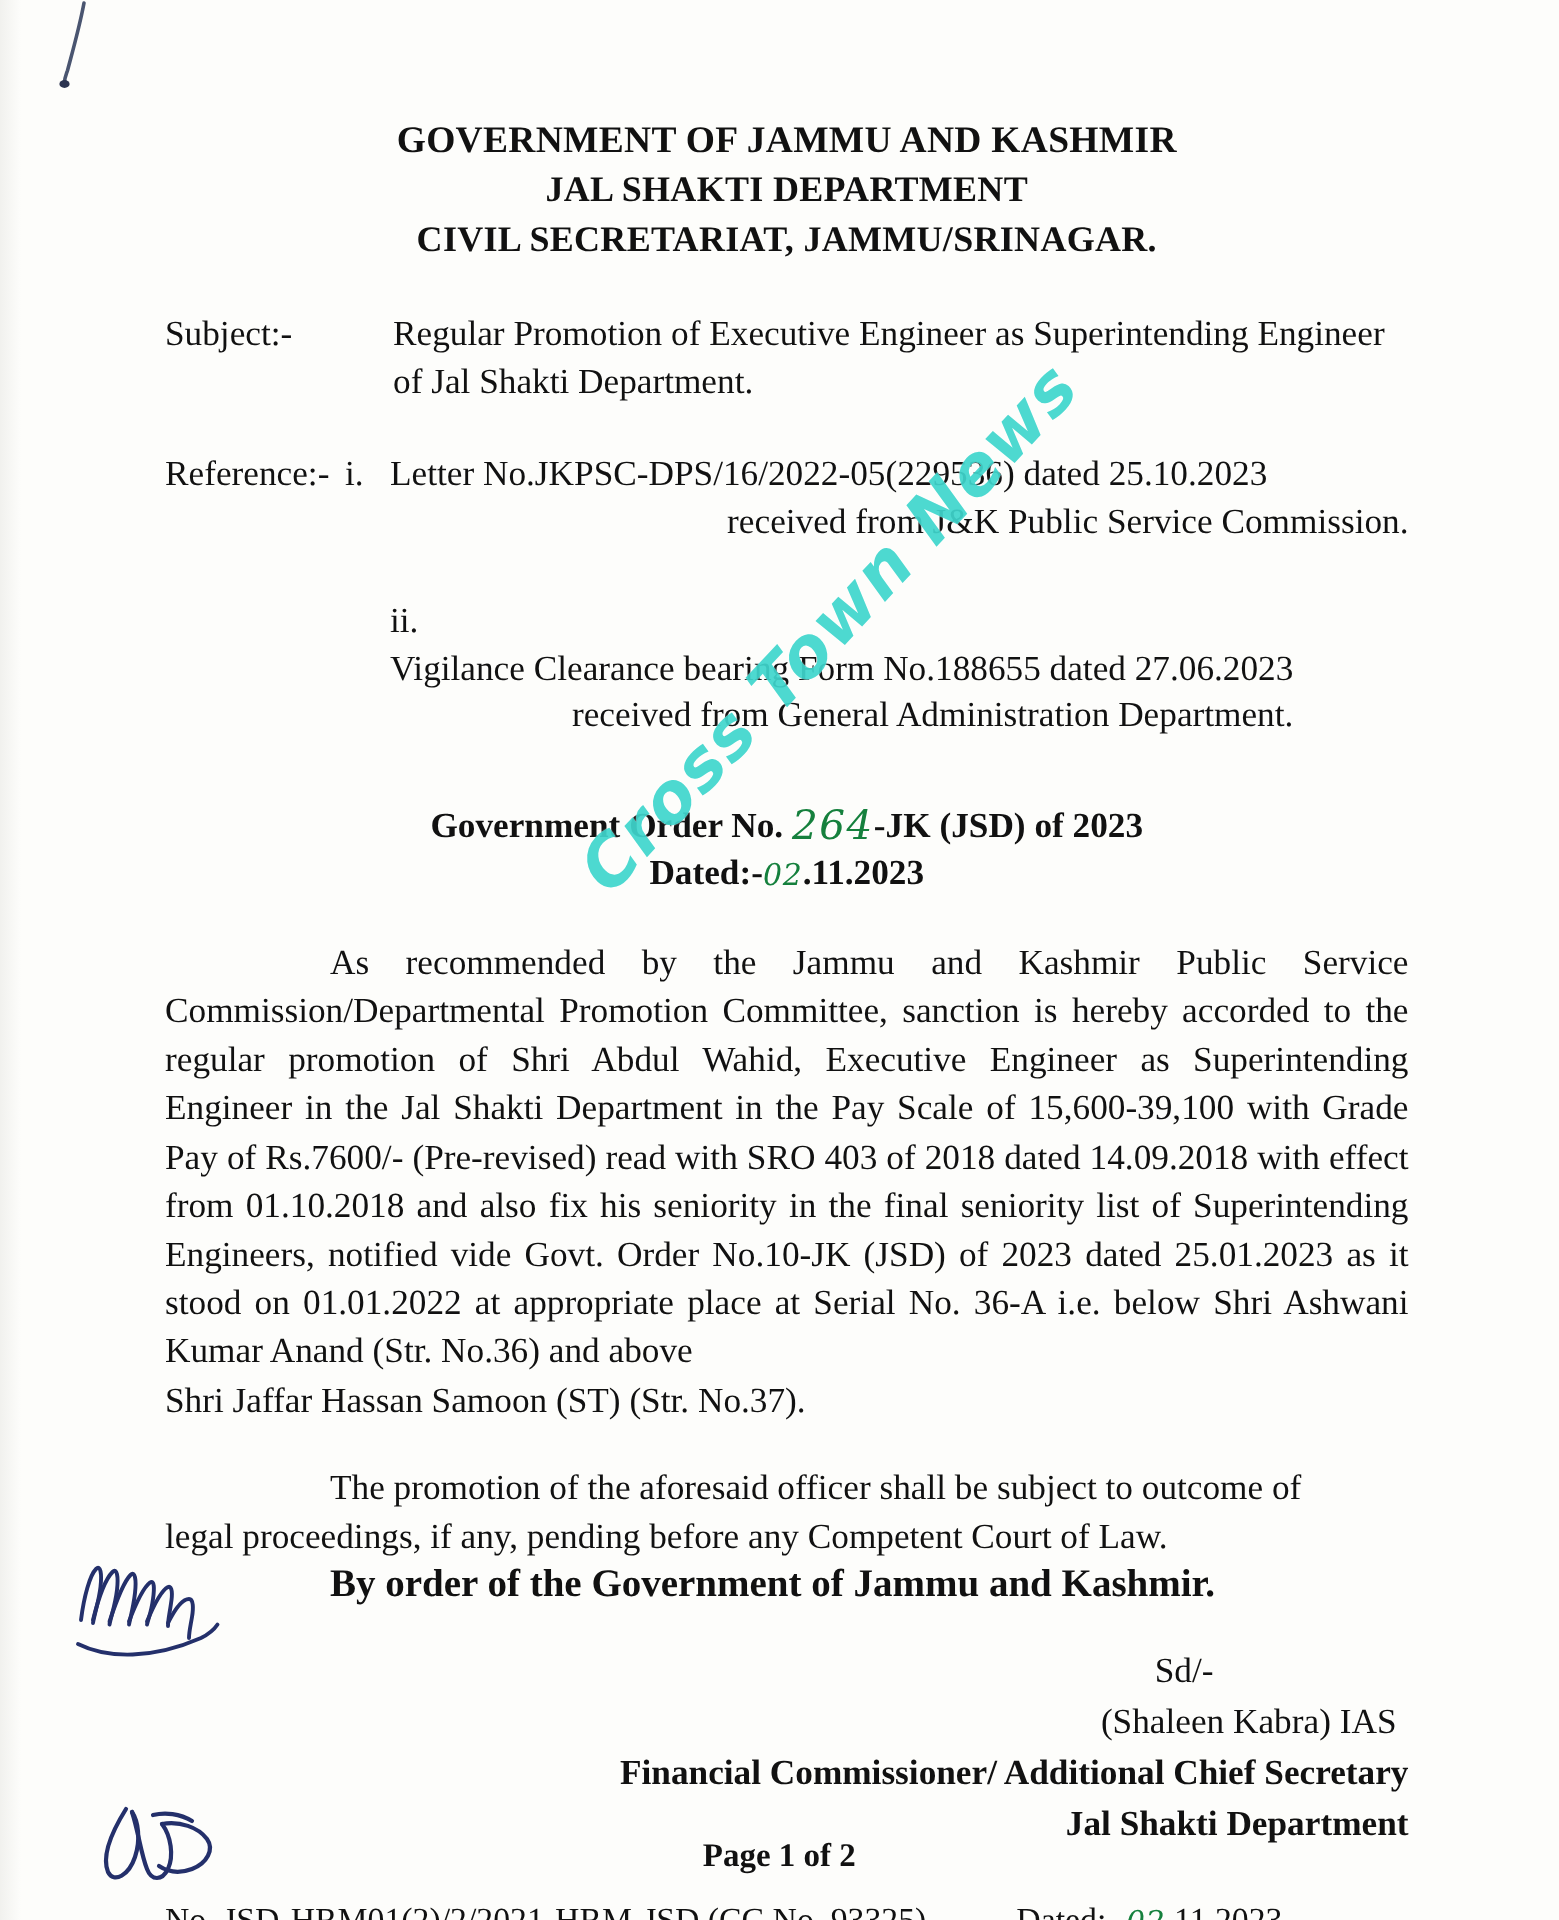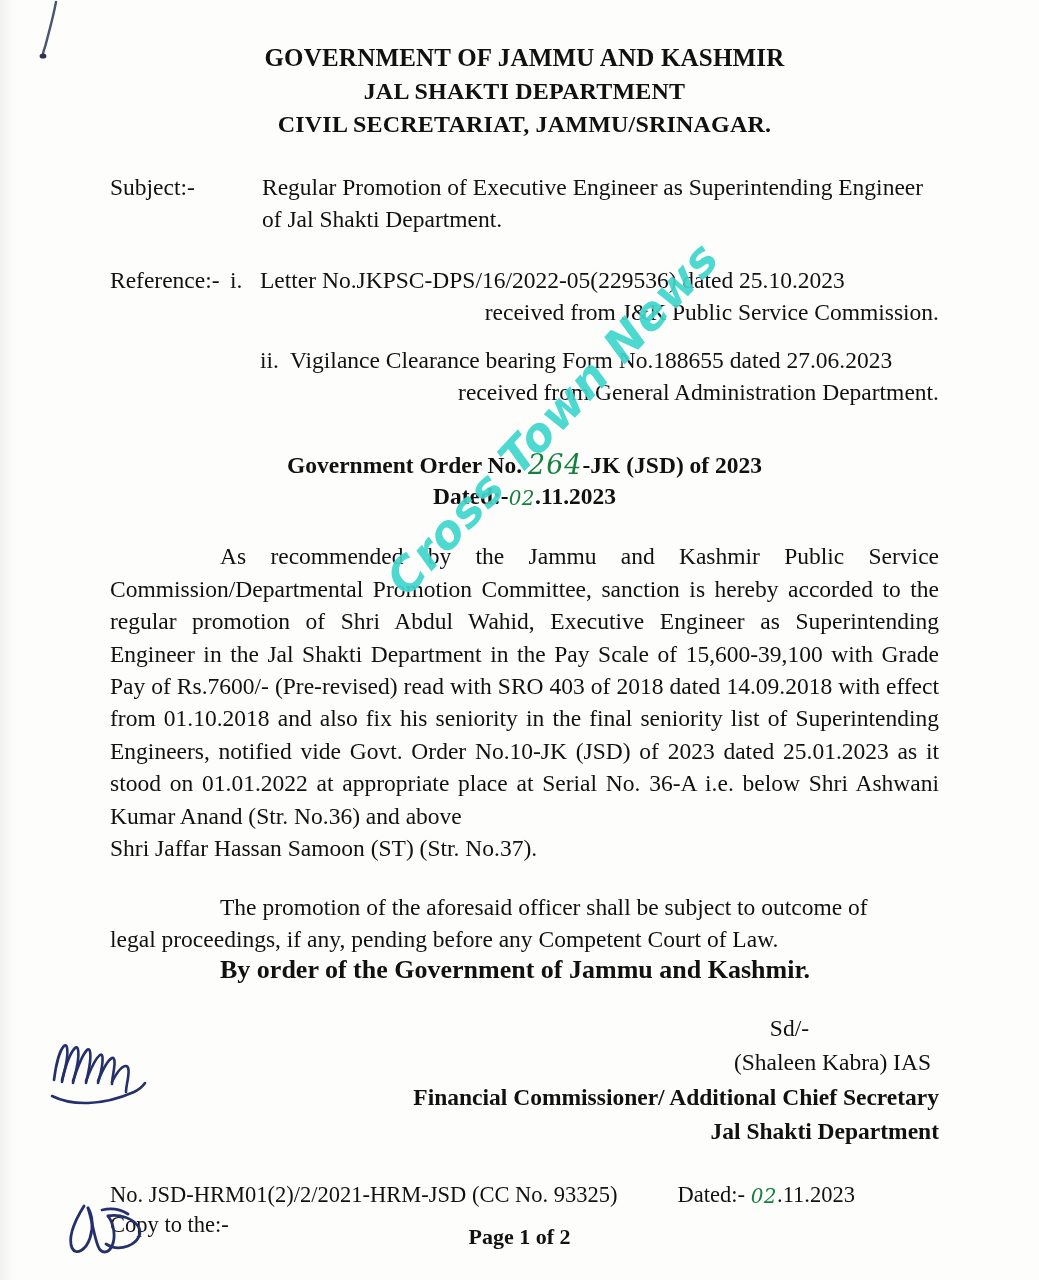--- a/index.html
+++ b/index.html
@@ -38,20 +38,21 @@
     z-index: 2;
     padding: 0 100px 0 110px;
     box-sizing: border-box;
   }
 
   
   .letterhead {
     text-align: center;
     font-weight: bold;
     letter-spacing: .2px;
+    margin-top: 36px;
   }
   .lh1 { font-size: 25px; padding-top: 44px; }
   .lh2 { font-size: 24px; padding-top: 6px; }
   .lh3 { font-size: 24px; padding-top: 6px; }
 
   
   .field-block {
     display: flex;
     align-items: flex-start;
     font-size: 23.5px;
@@ -69,21 +70,21 @@
     flex: 1 1 auto;
     text-align: justify;
     text-justify: inter-word;
   }
   .field-body .lastline { display: block; }
 
   .ref-item {
     display: flex;
     align-items: flex-start;
   }
-  .ref-item + .ref-item { margin-top: 16px; }
+  .ref-item + .ref-item { margin-top: 34px; flex-direction: column; }
   .ref-num {
     flex: 0 0 auto;
     width: 30px;
   }
   .ref-text {
     flex: 1 1 auto;
     text-align: justify;
   }
   .ref-text .lastline { display: block; text-align: right; }
 

